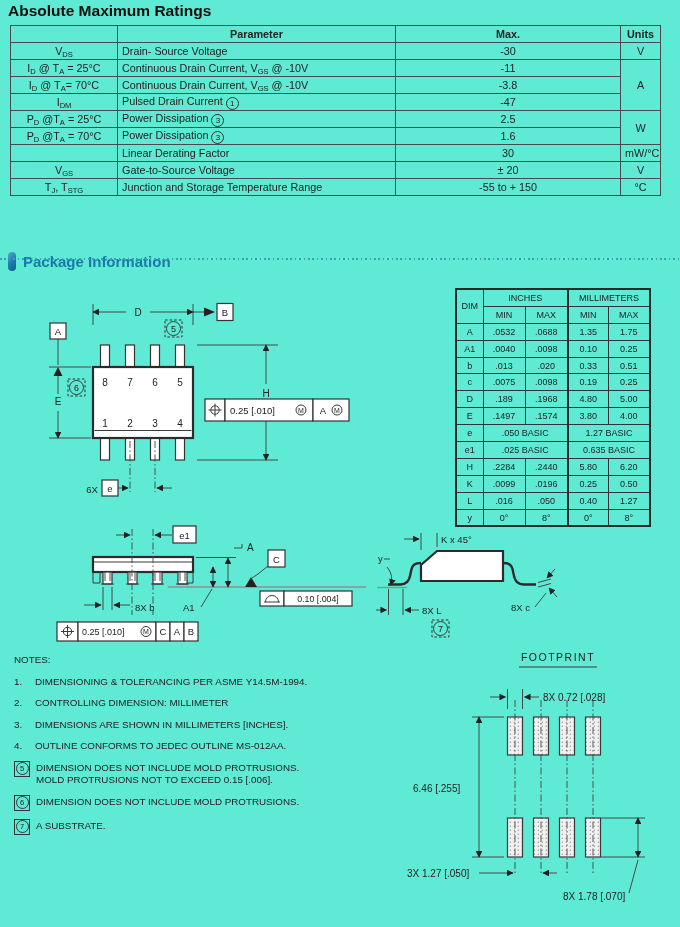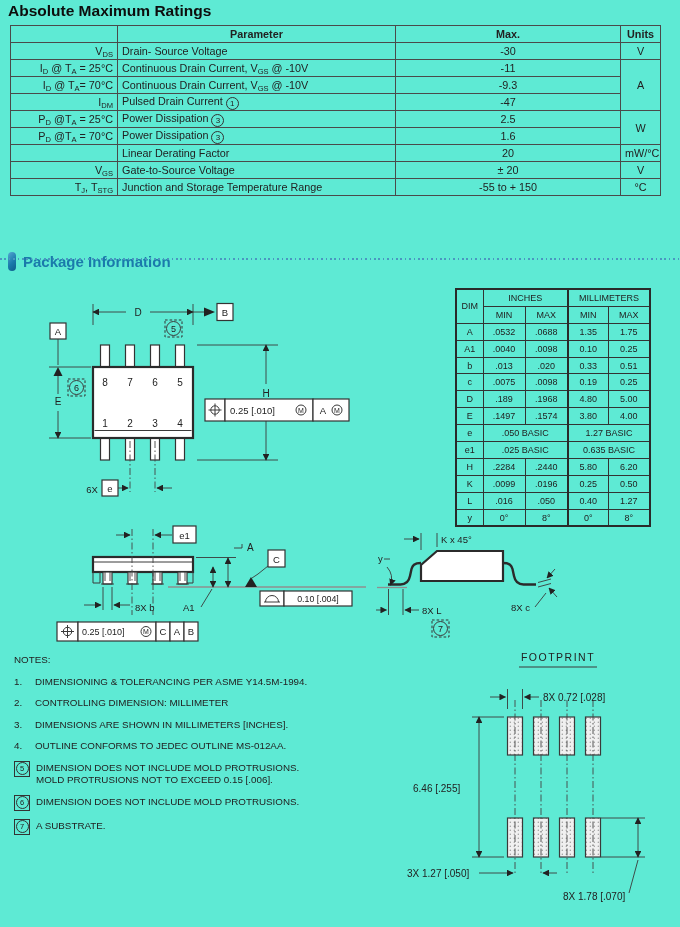--- a/index.html
+++ b/index.html
@@ -5,21 +5,21 @@
   html,body{margin:0;padding:0;background:#fff;}
   body{width:680px;height:927px;font-family:"Liberation Sans",sans-serif;color:#1a1a1a;}
   .page{position:relative;width:680px;height:927px;background:#5eead4;overflow:hidden;}
   sub{font-size:0.7em;line-height:0;vertical-align:-0.25em;}
 
   .h1{position:absolute;left:8px;top:2px;font-size:15.5px;font-weight:bold;color:#0d0d0d;}
 
   table.ratings{position:absolute;left:10px;top:25px;border-collapse:collapse;table-layout:fixed;width:650px;font-size:10.8px;color:#222;padding-left:36px;}
   .ratings th,.ratings td{border:1px solid #4a4a4a;height:16px;padding:0 4px;white-space:nowrap;overflow:hidden;}
   .ratings th{font-weight:bold;text-align:center;}
-  .c-sym{text-align:right;padding-left:5px;}
+  .c-sym{text-align:center;padding-left:5px;}
   .c-par{text-align:left;padding-left:8px;}
   .c-max{text-align:center;}
   .c-unit{text-align:center;}
   .circ{display:inline-block;width:11px;height:11px;border:1px solid #333;border-radius:50%;font-size:8px;line-height:11px;text-align:center;vertical-align:-1px;margin-left:3px;}
   .circ:empty{display:none;}
 
   .pkg-hdr{position:absolute;left:8px;top:226px;display:flex;align-items:center;gap:7px;margin-top:26px;}
   .pill{width:8px;height:19px;border-radius:4px;background:linear-gradient(135deg,#55a8d2 0%,#1a7aab 55%,#0d5d8a 100%);}
   .pkg-title{font-size:15px;font-weight:bold;color:#1a7aab;}
   .dotline{position:absolute;left:0;top:258px;width:680px;height:2px;background:repeating-linear-gradient(to right,#4a97c0 0 1.6px,transparent 1.6px 4.4px);}
@@ -78,42 +78,42 @@
     </tr>
     <tr>
       <td class="c-sym">I<sub>D</sub> @ T<sub>A</sub> = 25°C</td>
       <td class="c-par"><span>Continuous Drain Current, V<sub>GS</sub> @ -10V</span></td>
       <td class="c-max">-11</td>
       <td class="c-unit" rowspan="3">A</td>
     </tr>
     <tr>
       <td class="c-sym">I<sub>D</sub> @ T<sub>A</sub>= 70°C</td>
       <td class="c-par"><span>Continuous Drain Current, V<sub>GS</sub> @ -10V</span></td>
-      <td class="c-max">-9.3</td>
+      <td class="c-max">-3.8</td>
     </tr>
     <tr>
       <td class="c-sym">I<sub>DM</sub></td>
       <td class="c-par"><span>Pulsed Drain Current</span><span class="circ">1</span></td>
       <td class="c-max">-47</td>
     </tr>
     <tr>
       <td class="c-sym">P<sub>D</sub> @T<sub>A</sub> = 25°C</td>
       <td class="c-par"><span>Power Dissipation</span><span class="circ">3</span></td>
       <td class="c-max">2.5</td>
       <td class="c-unit" rowspan="2">W</td>
     </tr>
     <tr>
       <td class="c-sym">P<sub>D</sub> @T<sub>A</sub> = 70°C</td>
       <td class="c-par"><span>Power Dissipation</span><span class="circ">3</span></td>
       <td class="c-max">1.6</td>
     </tr>
     <tr>
       <td class="c-sym"></td>
       <td class="c-par"><span>Linear Derating Factor</span></td>
-      <td class="c-max">20</td>
+      <td class="c-max">30</td>
       <td class="c-unit">mW/°C</td>
     </tr>
     <tr>
       <td class="c-sym">V<sub>GS</sub></td>
       <td class="c-par"><span>Gate-to-Source Voltage</span></td>
       <td class="c-max">± 20</td>
       <td class="c-unit">V</td>
     </tr>
     <tr>
       <td class="c-sym">T<sub>J</sub>, T<sub>STG</sub></td>

